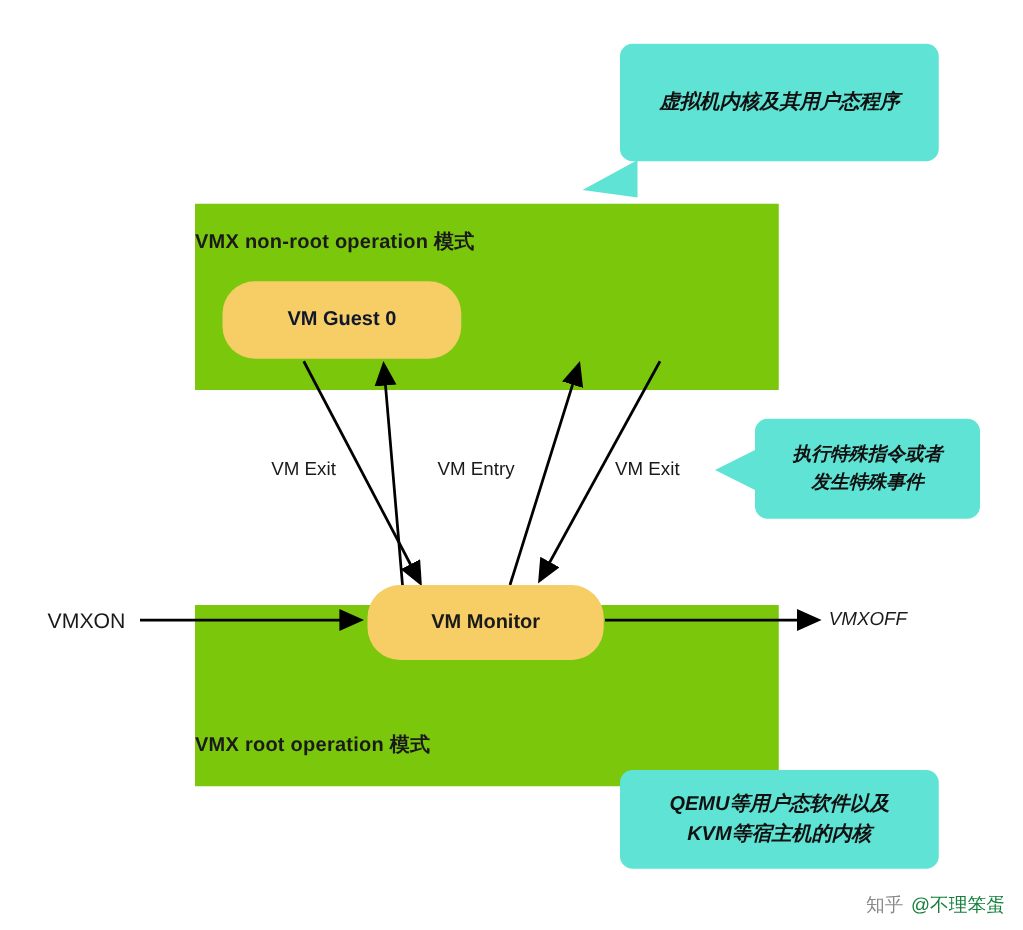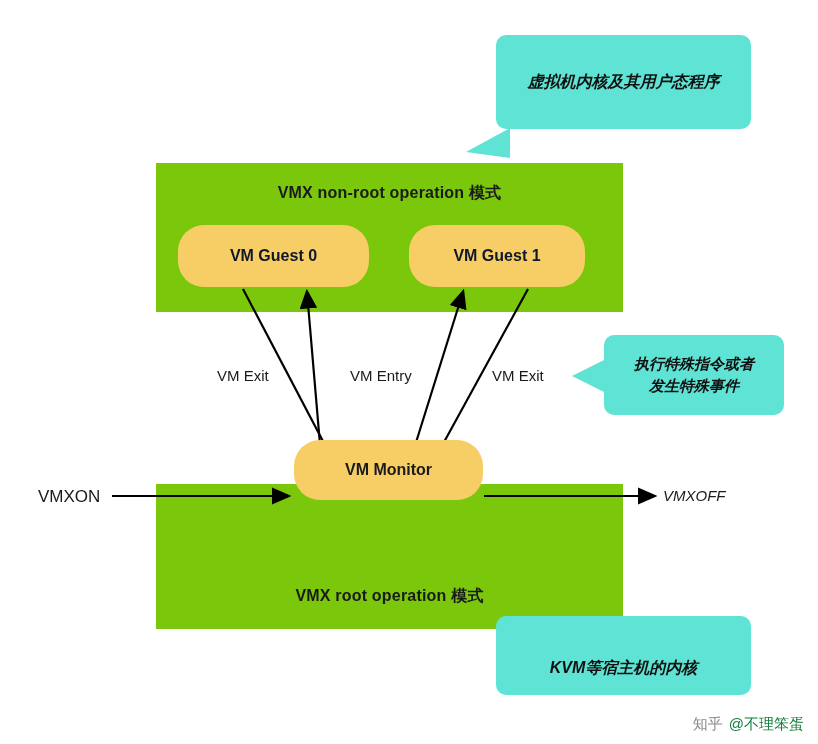--- a/index.html
+++ b/index.html
@@ -39,21 +39,21 @@
   #band-root {
     left: 156px;
     top: 440px;
     width: 467px;
     height: 145px;
     margin-top: 44px;
   }
   .band-title {
     position: absolute;
     width: 100%;
-    text-align: center;
+    text-align: left;
     font-size: 16px;
     font-weight: bold;
     color: #1a1a1a;
     letter-spacing: 0.2px;
   }
   #band-nonroot .band-title { top: 20px; }
   #band-root .band-title { bottom: 22px; }
 
   .guest-box {
     position: absolute;
@@ -74,21 +74,21 @@
   }
   #vm-guest-1 {
     left: 409px;
     top: 225px;
     width: 176px;
     height: 62px;
   }
   #vm-monitor {
     position: absolute;
     left: 294px;
-    top: 440px;
+    top: 468px;
     width: 189px;
     height: 60px;
     background: #f7ce65;
     border-radius: 26px;
     display: flex;
     align-items: center;
     justify-content: center;
     font-size: 16px;
     font-weight: bold;
     color: #1a1a1a;
@@ -198,23 +198,20 @@
     <line x1="528" y1="289" x2="432" y2="464" stroke="#000000" stroke-width="2.2" marker-end="url(#arrowhead)"></line>
 
     <line x1="112" y1="496" x2="288" y2="496" stroke="#000000" stroke-width="2.2" marker-end="url(#arrowhead)"></line>
 
     <line x1="484" y1="496" x2="654" y2="496" stroke="#000000" stroke-width="2.2" marker-end="url(#arrowhead)"></line>
   </svg>
 
   <div class="guest-box" id="vm-guest-0">
     <span>VM Guest 0</span>
   </div>
-  <div class="guest-box" id="vm-guest-1">
-    <span>VM Guest 1</span>
-  </div>
   <div id="vm-monitor">
     <span>VM Monitor</span>
   </div>
 
   <div class="edge-label" id="label-vm-exit-left">VM Exit</div>
   <div class="edge-label" id="label-vm-entry">VM Entry</div>
   <div class="edge-label" id="label-vm-exit-right">VM Exit</div>
   <div class="edge-label" id="label-vmxon">VMXON</div>
   <div class="edge-label" id="label-vmxoff">VMXOFF</div>
 
@@ -224,21 +221,21 @@
 
   <div class="callout" id="callout-right">
     <span class="callout-text">
       <span>执行特殊指令或者</span><br>
       <span>发生特殊事件</span>
     </span>
   </div>
 
   <div class="callout" id="callout-bottom">
     <span class="callout-text">
-      <br>
+      <span>QEMU等用户态软件以及</span><br>
       <span>KVM等宿主机的内核</span>
     </span>
   </div>
 
   <div id="watermark">
     <span class="zhihu-logo">知乎</span>
     <span class="wm-name">@不理笨蛋</span>
   </div>
 
 </div>

